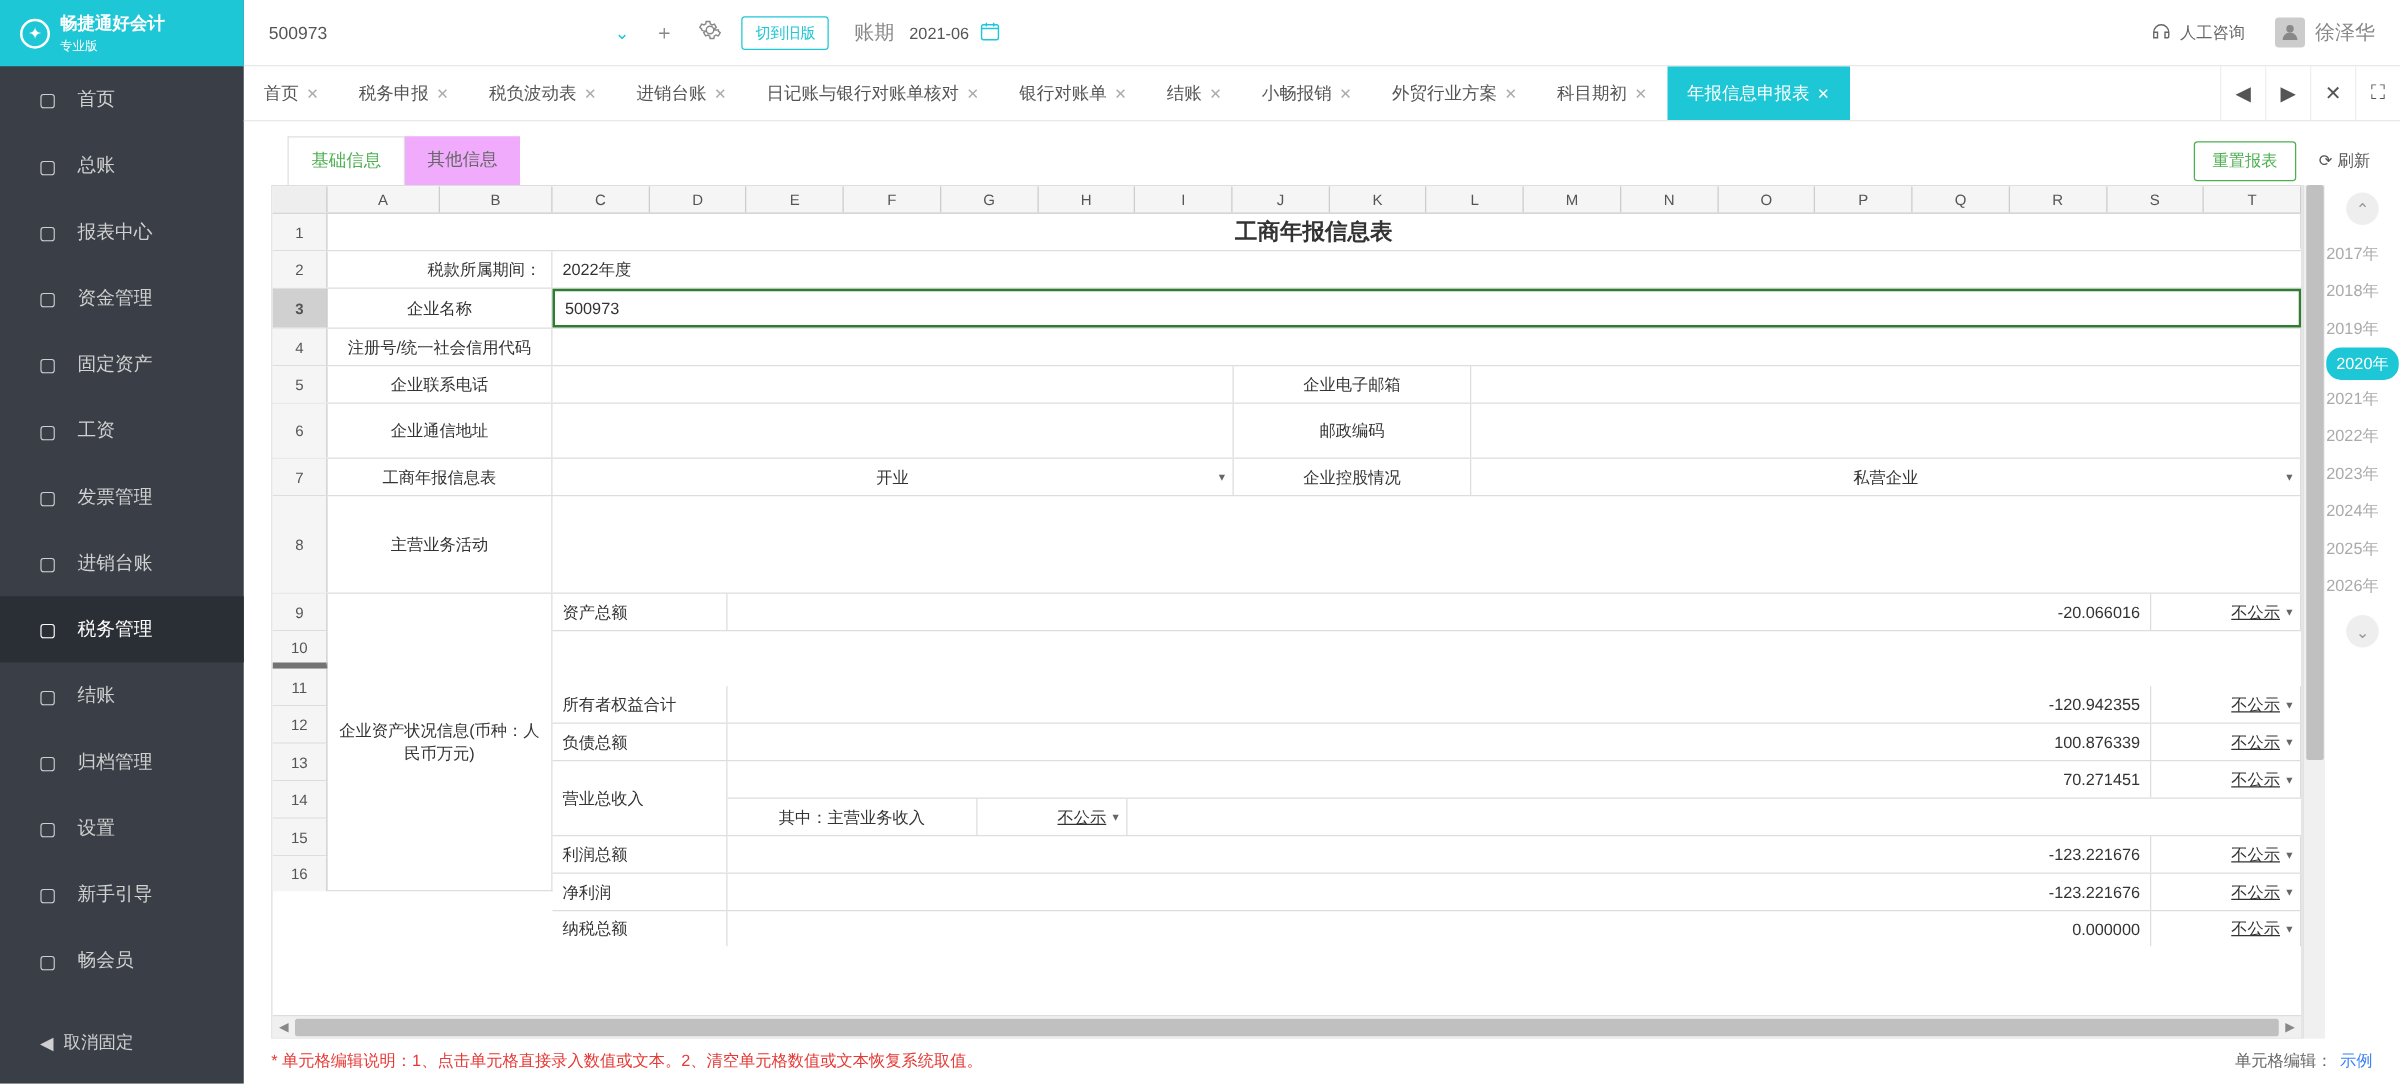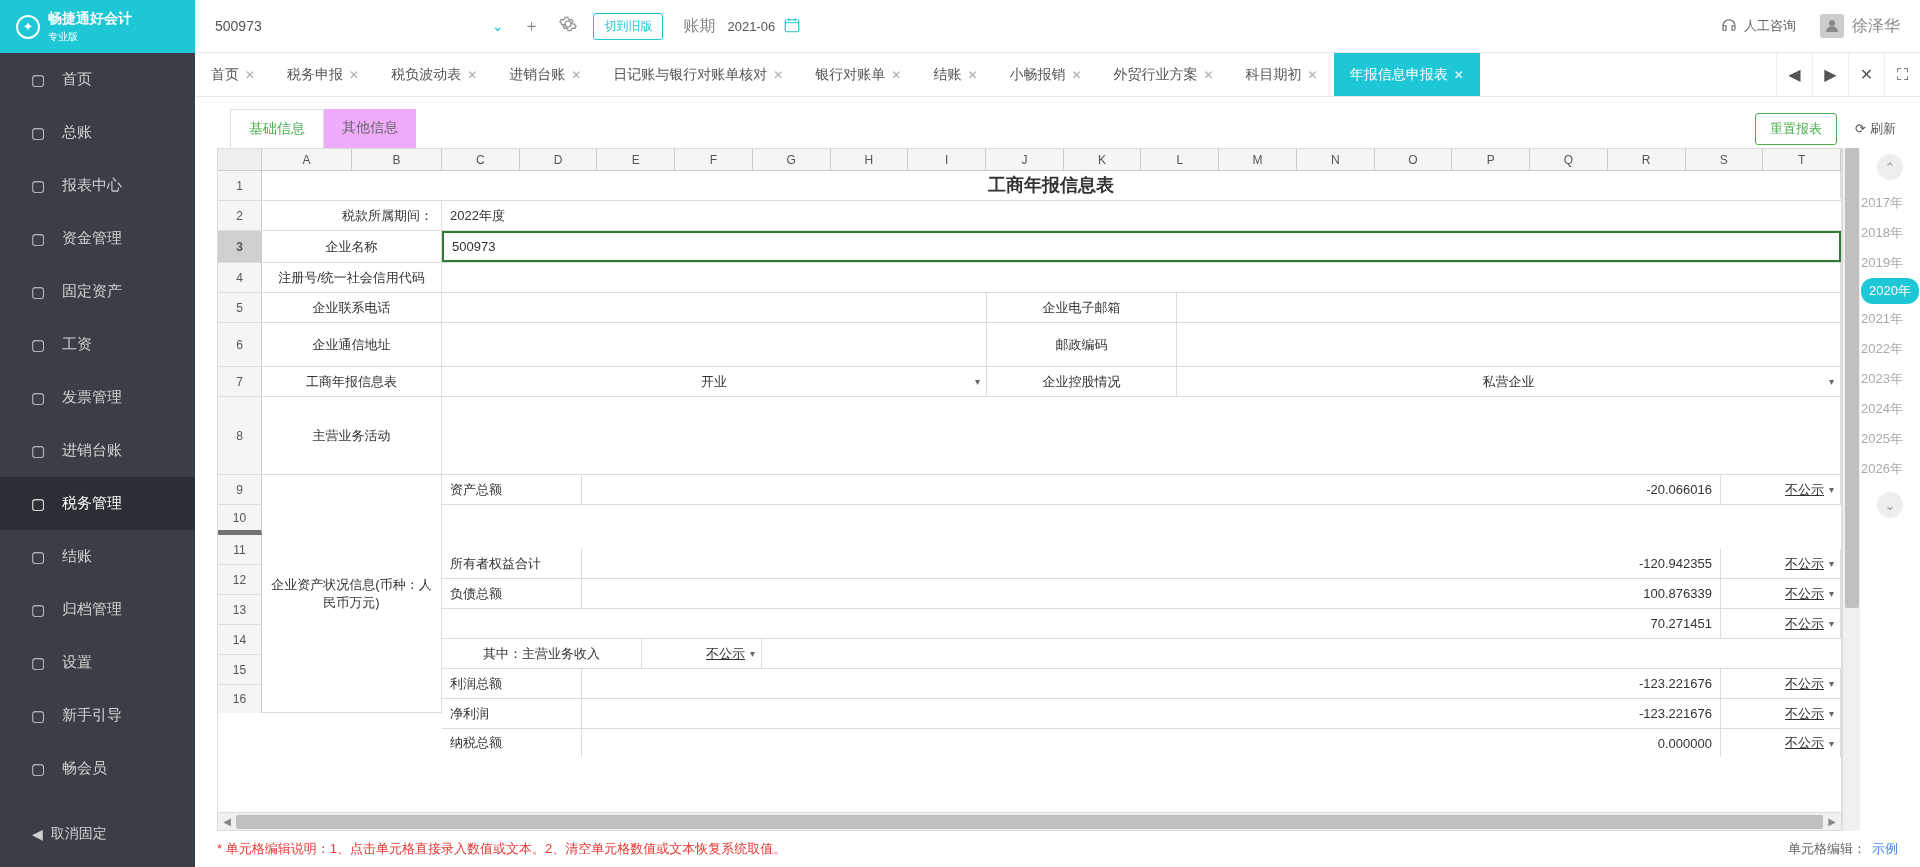--- a/index.html
+++ b/index.html
@@ -392,20 +392,21 @@
                     </div>
                 </div>
                 <div class="row" style="height:30px;">
                   <div class="cell" style="width:140px;">负债总额</div>
                   <div class="cell cell-wide right">100.876339</div>
                   <div class="cell cell-opt">
                       <span>不公示</span>
                     </div>
                 </div>
                 <div style="display:flex;height:60px;">
+                  <div class="cell" style="width:140px;border-bottom:1px solid #ddd;">营业总收入</div>
                   <div style="flex:1;display:flex;flex-direction:column;">
                     <div class="row" style="height:30px;">
                       <div class="cell cell-wide right">70.271451</div>
                       <div class="cell cell-opt">
                           <span>不公示</span>
                         </div>
                     </div>
                     <div class="row" style="height:30px;">
                       <div class="cell center" style="width:200px;">其中：主营业务收入</div>
                       <div class="cell cell-opt">

